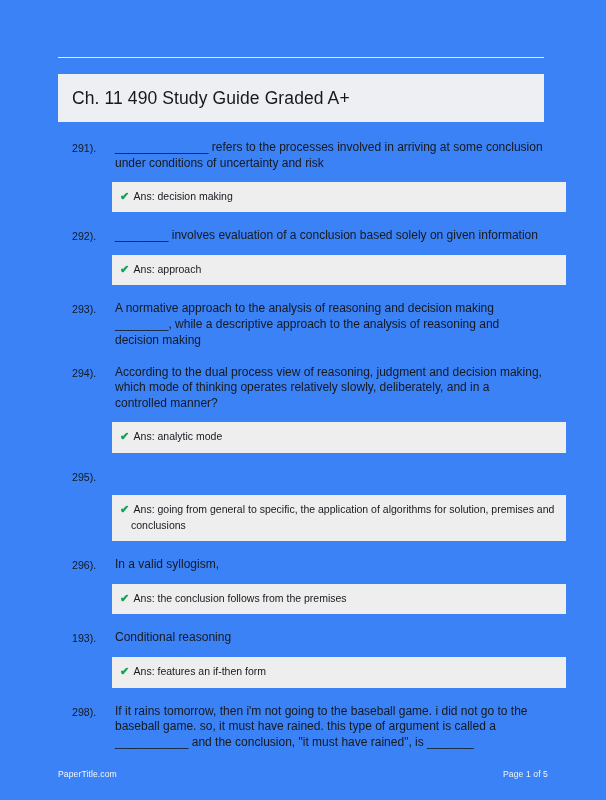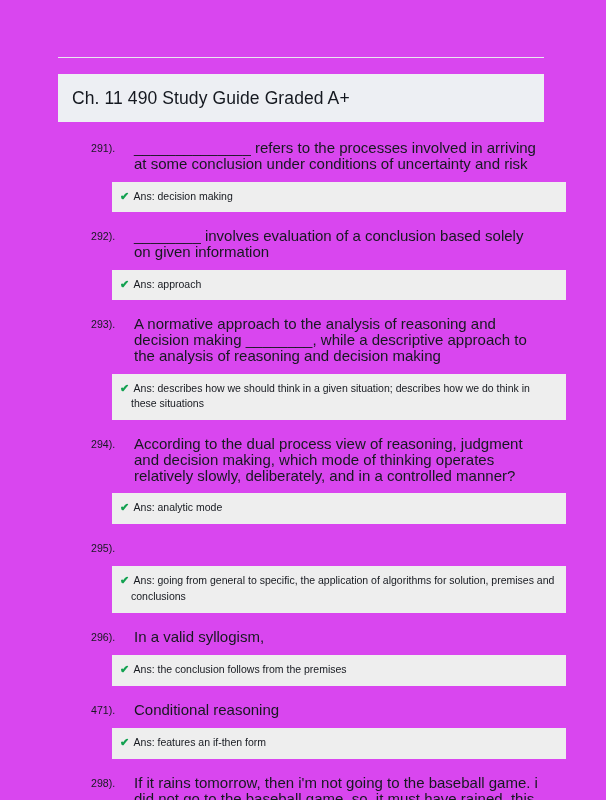--- a/index.html
+++ b/index.html
@@ -13,21 +13,21 @@
     height: 800px;
     overflow: hidden;
     font-family: "Liberation Sans", sans-serif;
     -webkit-font-smoothing: antialiased;
   }
 
   .page {
     position: relative;
     width: 606px;
     height: 800px;
-    background: #d946ef;
+    background: #3b82f6;
     box-sizing: border-box;
   }
 
   
   .top-rule {
     position: absolute;
     top: 57px;
     left: 58px;
     width: 486px;
     height: 1px;
@@ -65,33 +65,32 @@
   .qa-item {
     position: relative;
     padding-left: 72px;
     padding-right: 62px;
     margin-bottom: 16px;
   }
 
   .q-row {
     display: flex;
     align-items: flex-start;
-    margin-left: 19px;
   }
   .q-num {
     flex: 0 0 43px;
     font-size: 10.6px;
     color: #16191f;
     line-height: 15.5px;
     padding-top: 1px;
     white-space: nowrap;
   }
   .q-text {
     flex: 1 1 auto;
-    font-size: 15px;
+    font-size: 12px;
     color: #16191f;
     line-height: 15.8px;
     text-align: left;
   }
 
   .ans-box {
     margin-top: 10px;
     margin-left: 40px;
     margin-right: -22px;
     background: #eeeeee;
@@ -162,23 +161,20 @@
         </div>
         <div class="ans-box">
           <div class="ans-inner"><span class="check">✔</span> <span>Ans: approach</span></div>
         </div>
       </div>
       <div class="qa-item">
         <div class="q-row">
           <div class="q-num">293).</div>
           <div class="q-text">A normative approach to the analysis of reasoning and decision making ________, while a descriptive approach to the analysis of reasoning and decision making</div>
         </div>
-        <div class="ans-box">
-          <div class="ans-inner"><span class="check">✔</span> <span>Ans: describes how we should think in a given situation; describes how we do think in these situations</span></div>
-        </div>
       </div>
       <div class="qa-item">
         <div class="q-row">
           <div class="q-num">294).</div>
           <div class="q-text">According to the dual process view of reasoning, judgment and decision making, which mode of thinking operates relatively slowly, deliberately, and in a controlled manner?</div>
         </div>
         <div class="ans-box">
           <div class="ans-inner"><span class="check">✔</span> <span>Ans: analytic mode</span></div>
         </div>
       </div>
@@ -194,29 +190,33 @@
         <div class="q-row">
           <div class="q-num">296).</div>
           <div class="q-text">In a valid syllogism,</div>
         </div>
         <div class="ans-box">
           <div class="ans-inner"><span class="check">✔</span> <span>Ans: the conclusion follows from the premises</span></div>
         </div>
       </div>
       <div class="qa-item">
         <div class="q-row">
-          <div class="q-num">471).</div>
+          <div class="q-num">193).</div>
           <div class="q-text">Conditional reasoning</div>
         </div>
         <div class="ans-box">
           <div class="ans-inner"><span class="check">✔</span> <span>Ans: features an if-then form</span></div>
         </div>
       </div>
       <div class="qa-item">
         <div class="q-row">
           <div class="q-num">298).</div>
           <div class="q-text">If it rains tomorrow, then i'm not going to the baseball game. i did not go to the baseball game. so, it must have rained. this type of argument is called a ___________ and the conclusion, "it must have rained", is _______</div>
         </div>
       </div>
     </div>
 
+  <div class="footer">
+    <div class="watermark">PaperTitle.com</div>
+    <div class="pagenum">Page 1 of 5</div>
+  </div>
 
 </div>
 
 </body></html>

